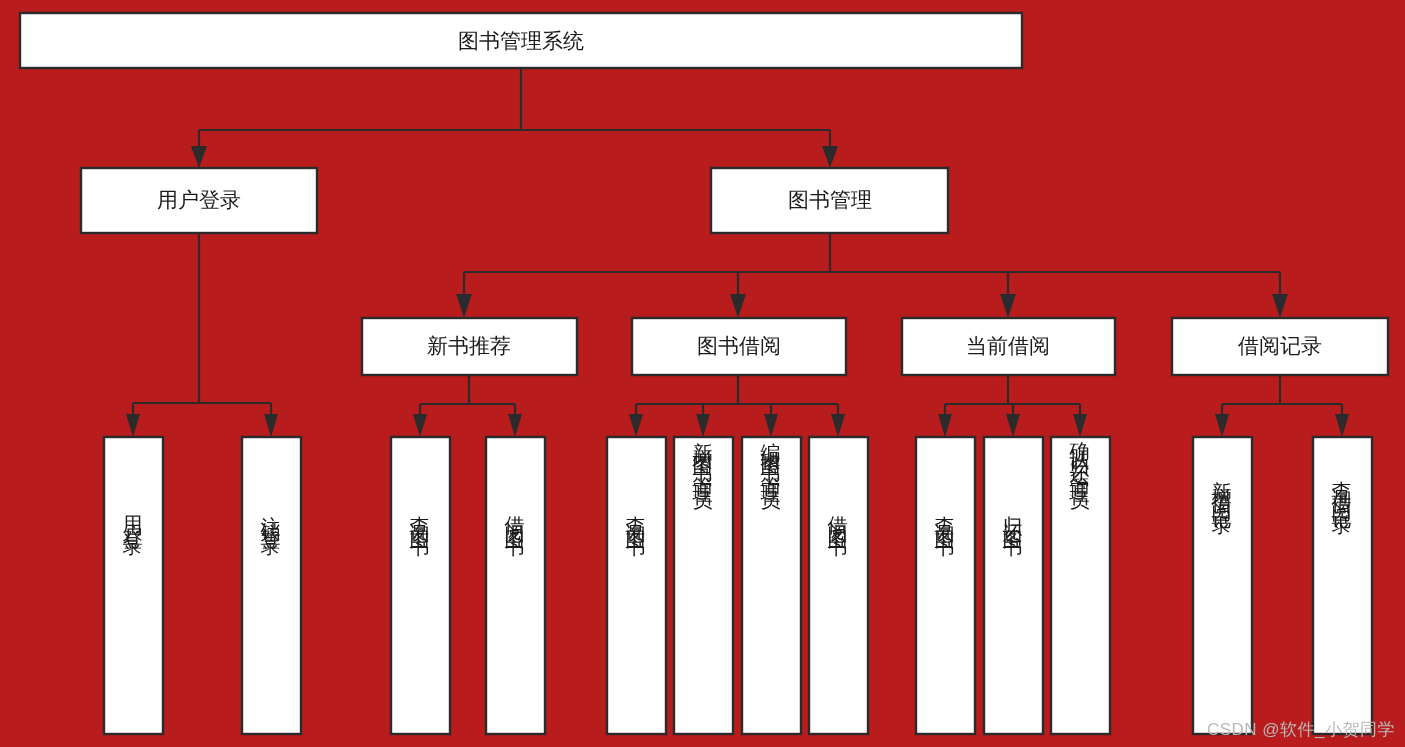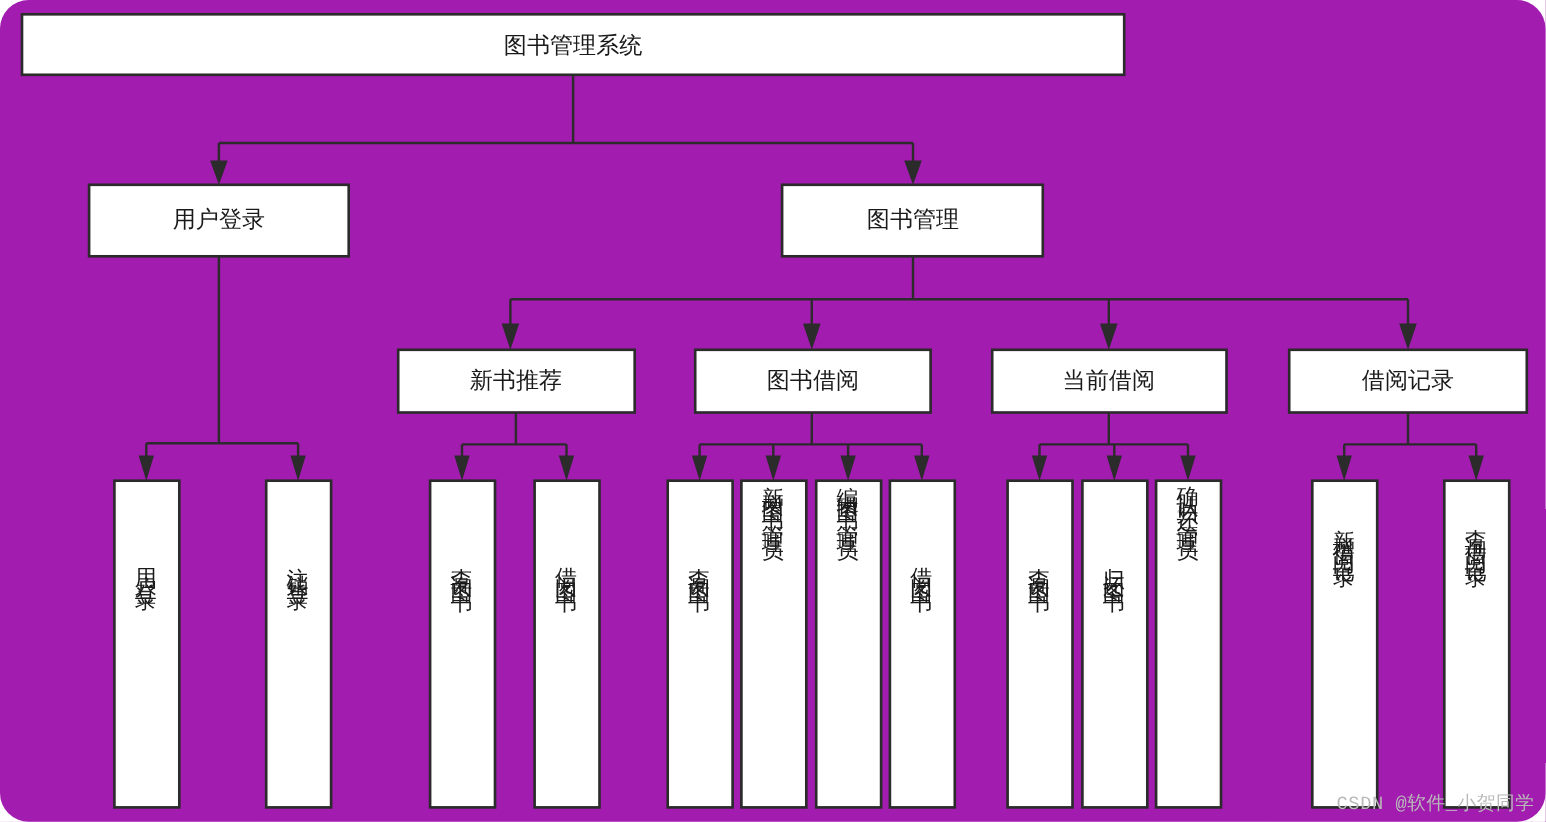--- a/index.html
+++ b/index.html
@@ -10,22 +10,21 @@
   body {
     width: 1405px;
     height: 747px;
     overflow: hidden;
     font-family: "DejaVu Sans", "Liberation Sans", sans-serif;
   }
   #diagram-root {
     position: relative;
     width: 1405px;
     height: 747px;
-    background: #a21caf;
-    border-radius: 26px;
+    background: #b91c1c;
   }
   svg#flowchart {
     position: absolute;
     left: 0;
     top: 0;
     width: 1405px;
     height: 747px;
     display: block;
   }
   .node-rect {
@@ -51,21 +50,21 @@
     fill: none;
   }
   .arrow-head {
     fill: #2b2b2b;
     stroke: none;
   }
   .watermark {
     position: absolute;
     right: 10px;
     bottom: 6px;
-    font-family: Liberation Mono, monospace;
+    font-family: Liberation Sans, sans-serif;
     font-size: 17px;
     color: #b9b9b9;
     white-space: nowrap;
     letter-spacing: 0.5px;
   }
 </style>
 </head>
 <body>
 
 <div id="diagram-root">

